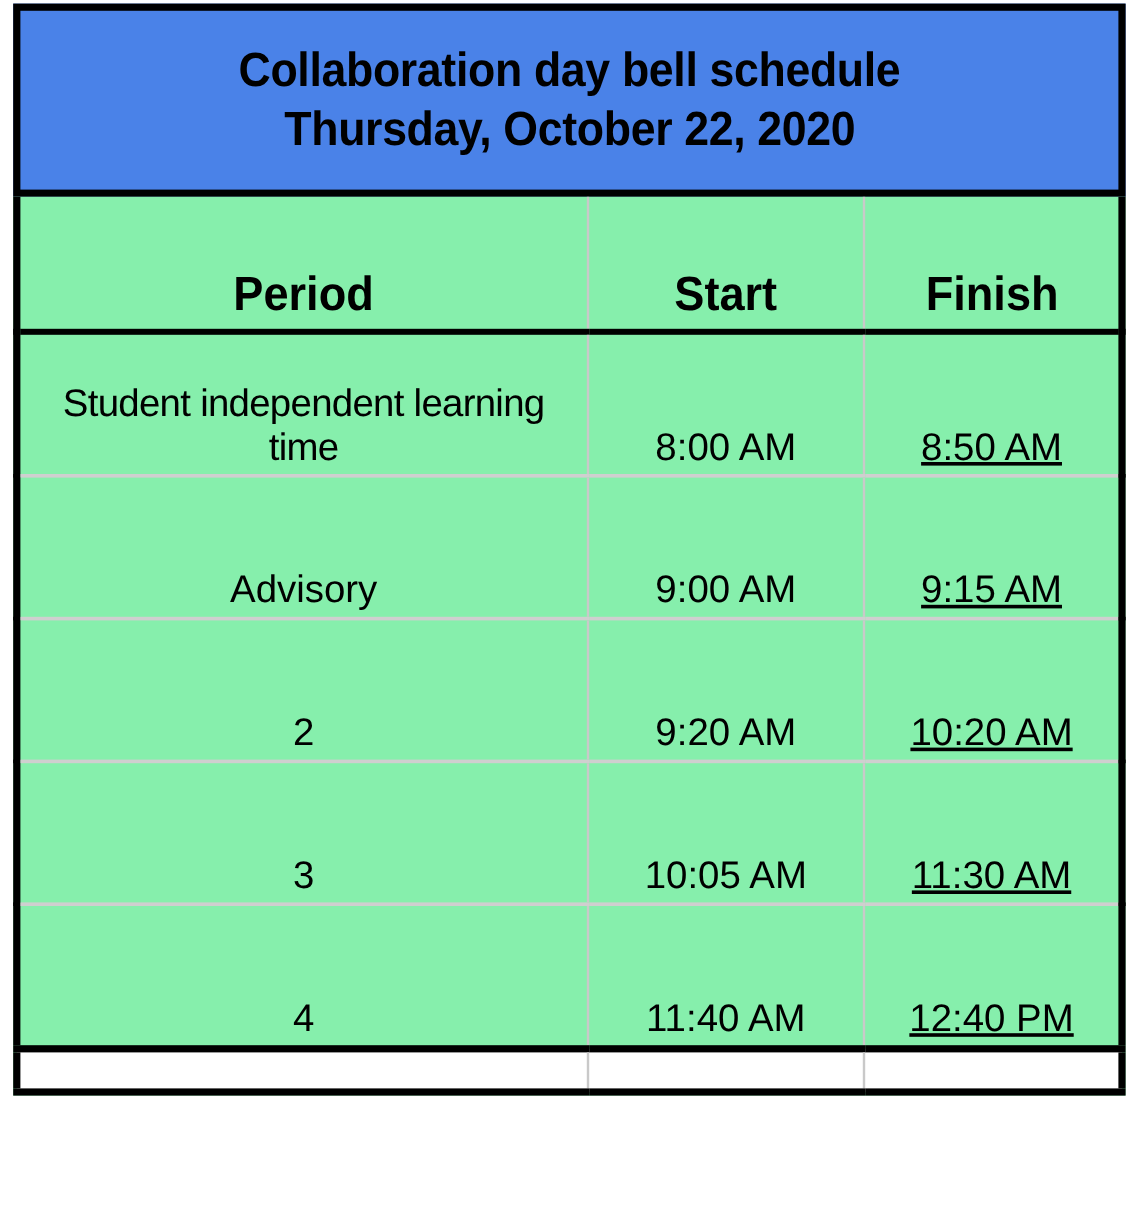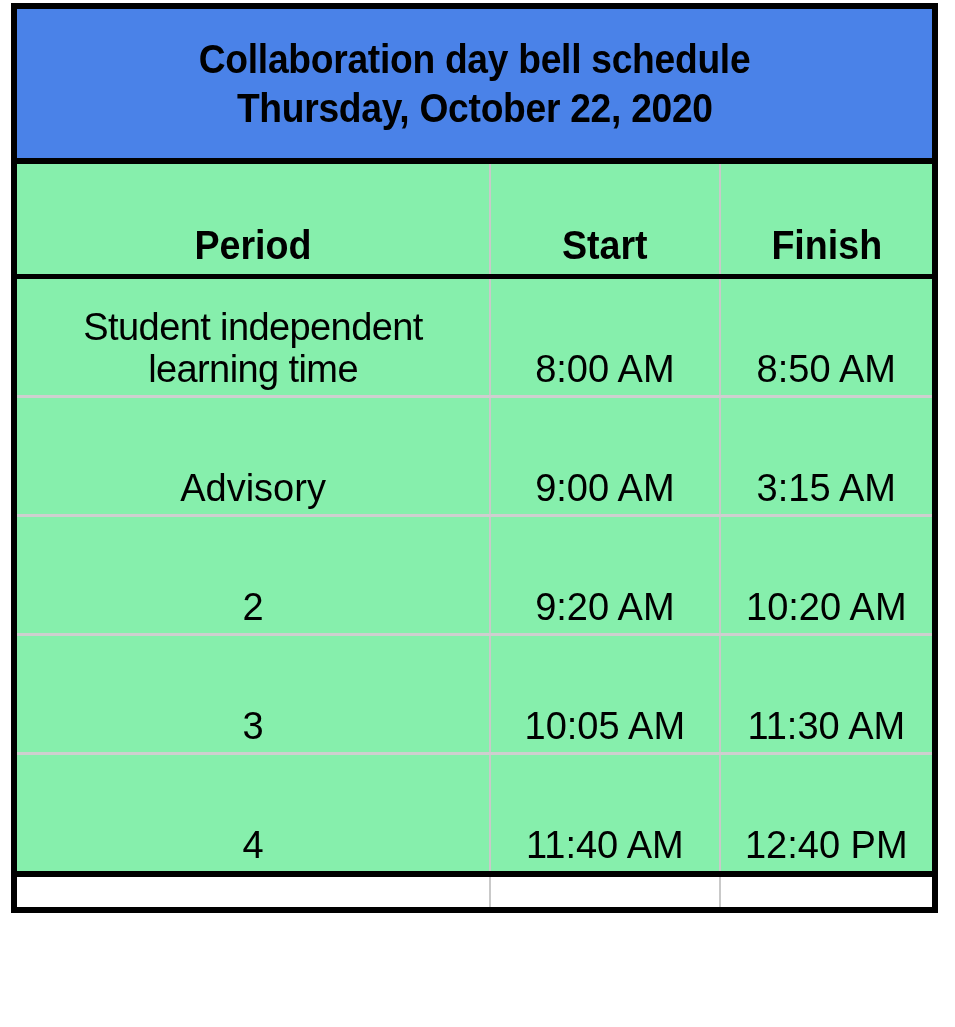--- a/index.html
+++ b/index.html
@@ -85,26 +85,26 @@
     transform: scaleX(0.94);
   }
   tr.head-row th:last-child { border-right: 0; }
   tr.head-row th.th-period { vertical-align: bottom; padding-bottom: 6px; }
   tr.head-row th.th-start,
   tr.head-row th.th-finish { vertical-align: bottom; padding-bottom: 6px; }
 
   
   tr.data-row td {
     height: 112px;
-    font-size: 38px;
+    font-size: 32px;
     line-height: 1.12;
     border-bottom: 3px solid #cfcfcf;
     border-right: 2px solid #c9c9c9;
   }
-  tr.data-row td:last-child { border-right: 0; }
+  tr.data-row td:last-child { border-right: 0; text-decoration: underline; }
   tr.data-row td.cell-period { vertical-align: bottom; padding-bottom: 4px; }
   tr.data-row td.cell-time   { vertical-align: bottom; padding-bottom: 4px; margin-left: 29px; }
   tr.data-row:first-of-type td.cell-period { letter-spacing: -0.6px; }
 
   tr.data-row.last-data td {
     border-bottom: 6px solid #000000;
   }
 
   
   tr.spacer-row td {
@@ -153,21 +153,21 @@
 
     <tbody>
       <tr class="data-row">
         <td class="cell-period">Student independent learning time</td>
         <td class="cell-time">8:00 AM</td>
         <td class="cell-time">8:50 AM</td>
       </tr>
       <tr class="data-row">
         <td class="cell-period">Advisory</td>
         <td class="cell-time">9:00 AM</td>
-        <td class="cell-time">3:15 AM</td>
+        <td class="cell-time">9:15 AM</td>
       </tr>
       <tr class="data-row">
         <td class="cell-period">2</td>
         <td class="cell-time">9:20 AM</td>
         <td class="cell-time">10:20 AM</td>
       </tr>
       <tr class="data-row">
         <td class="cell-period">3</td>
         <td class="cell-time">10:05 AM</td>
         <td class="cell-time">11:30 AM</td>

